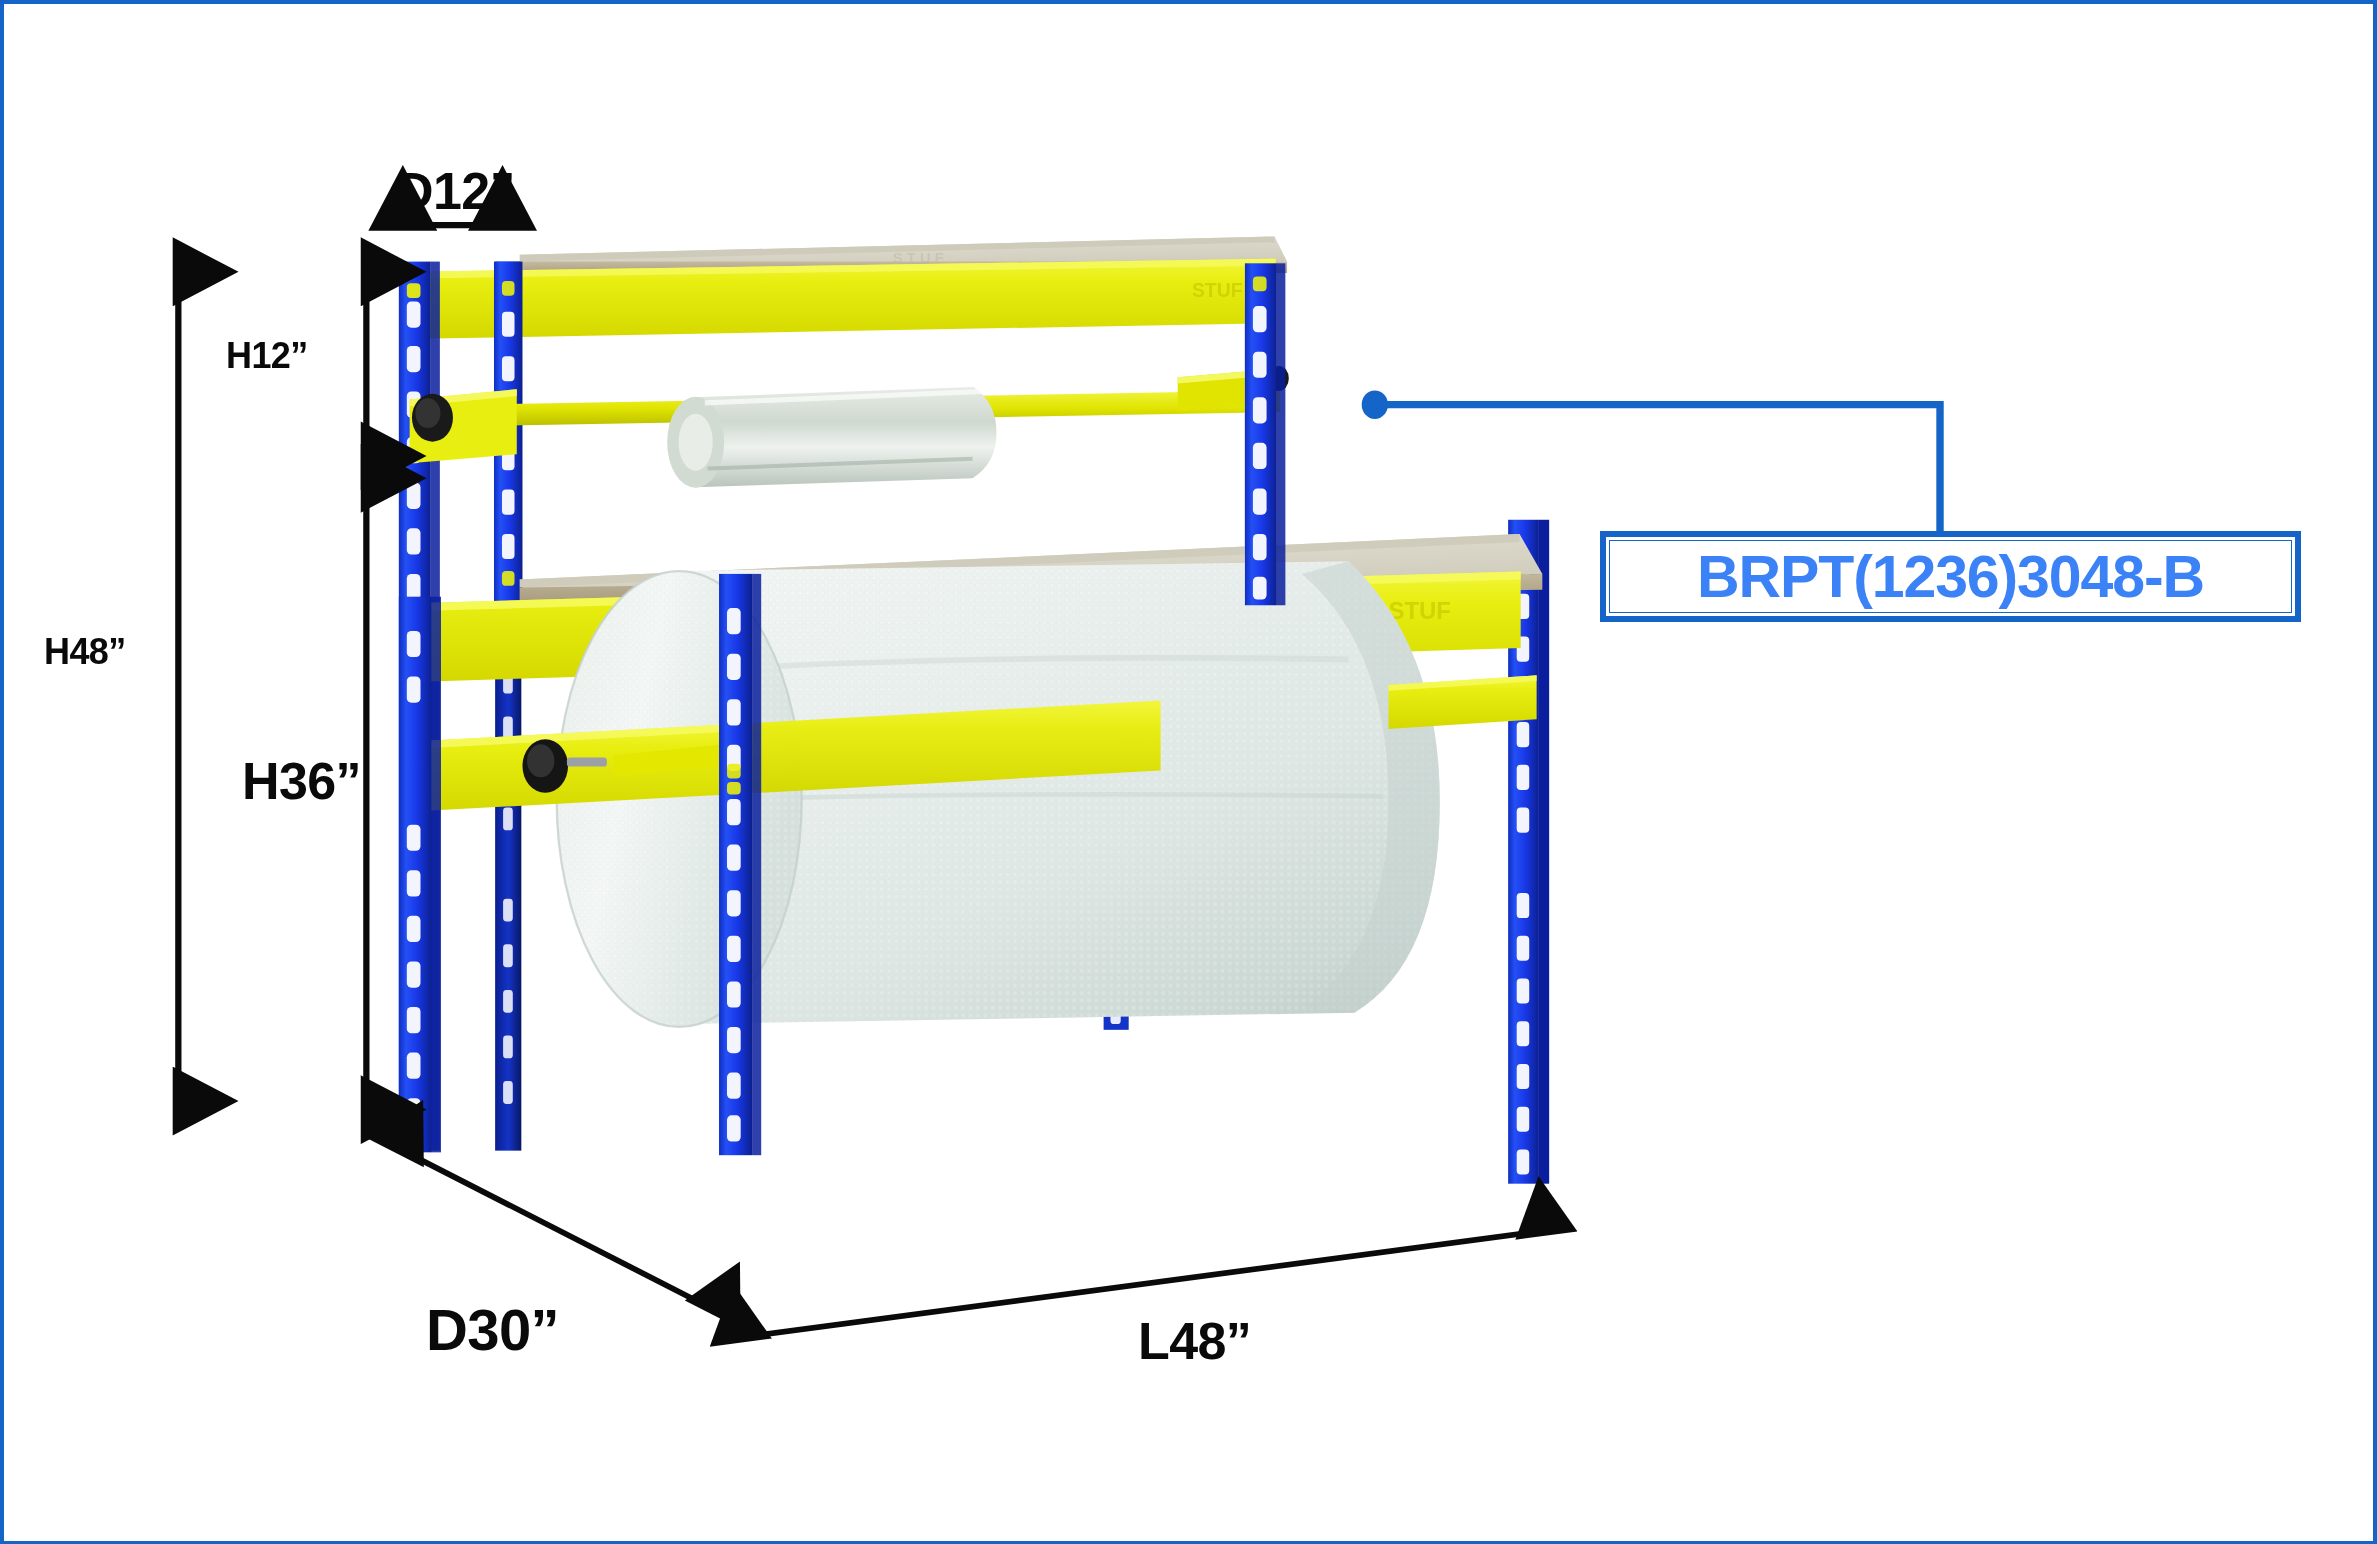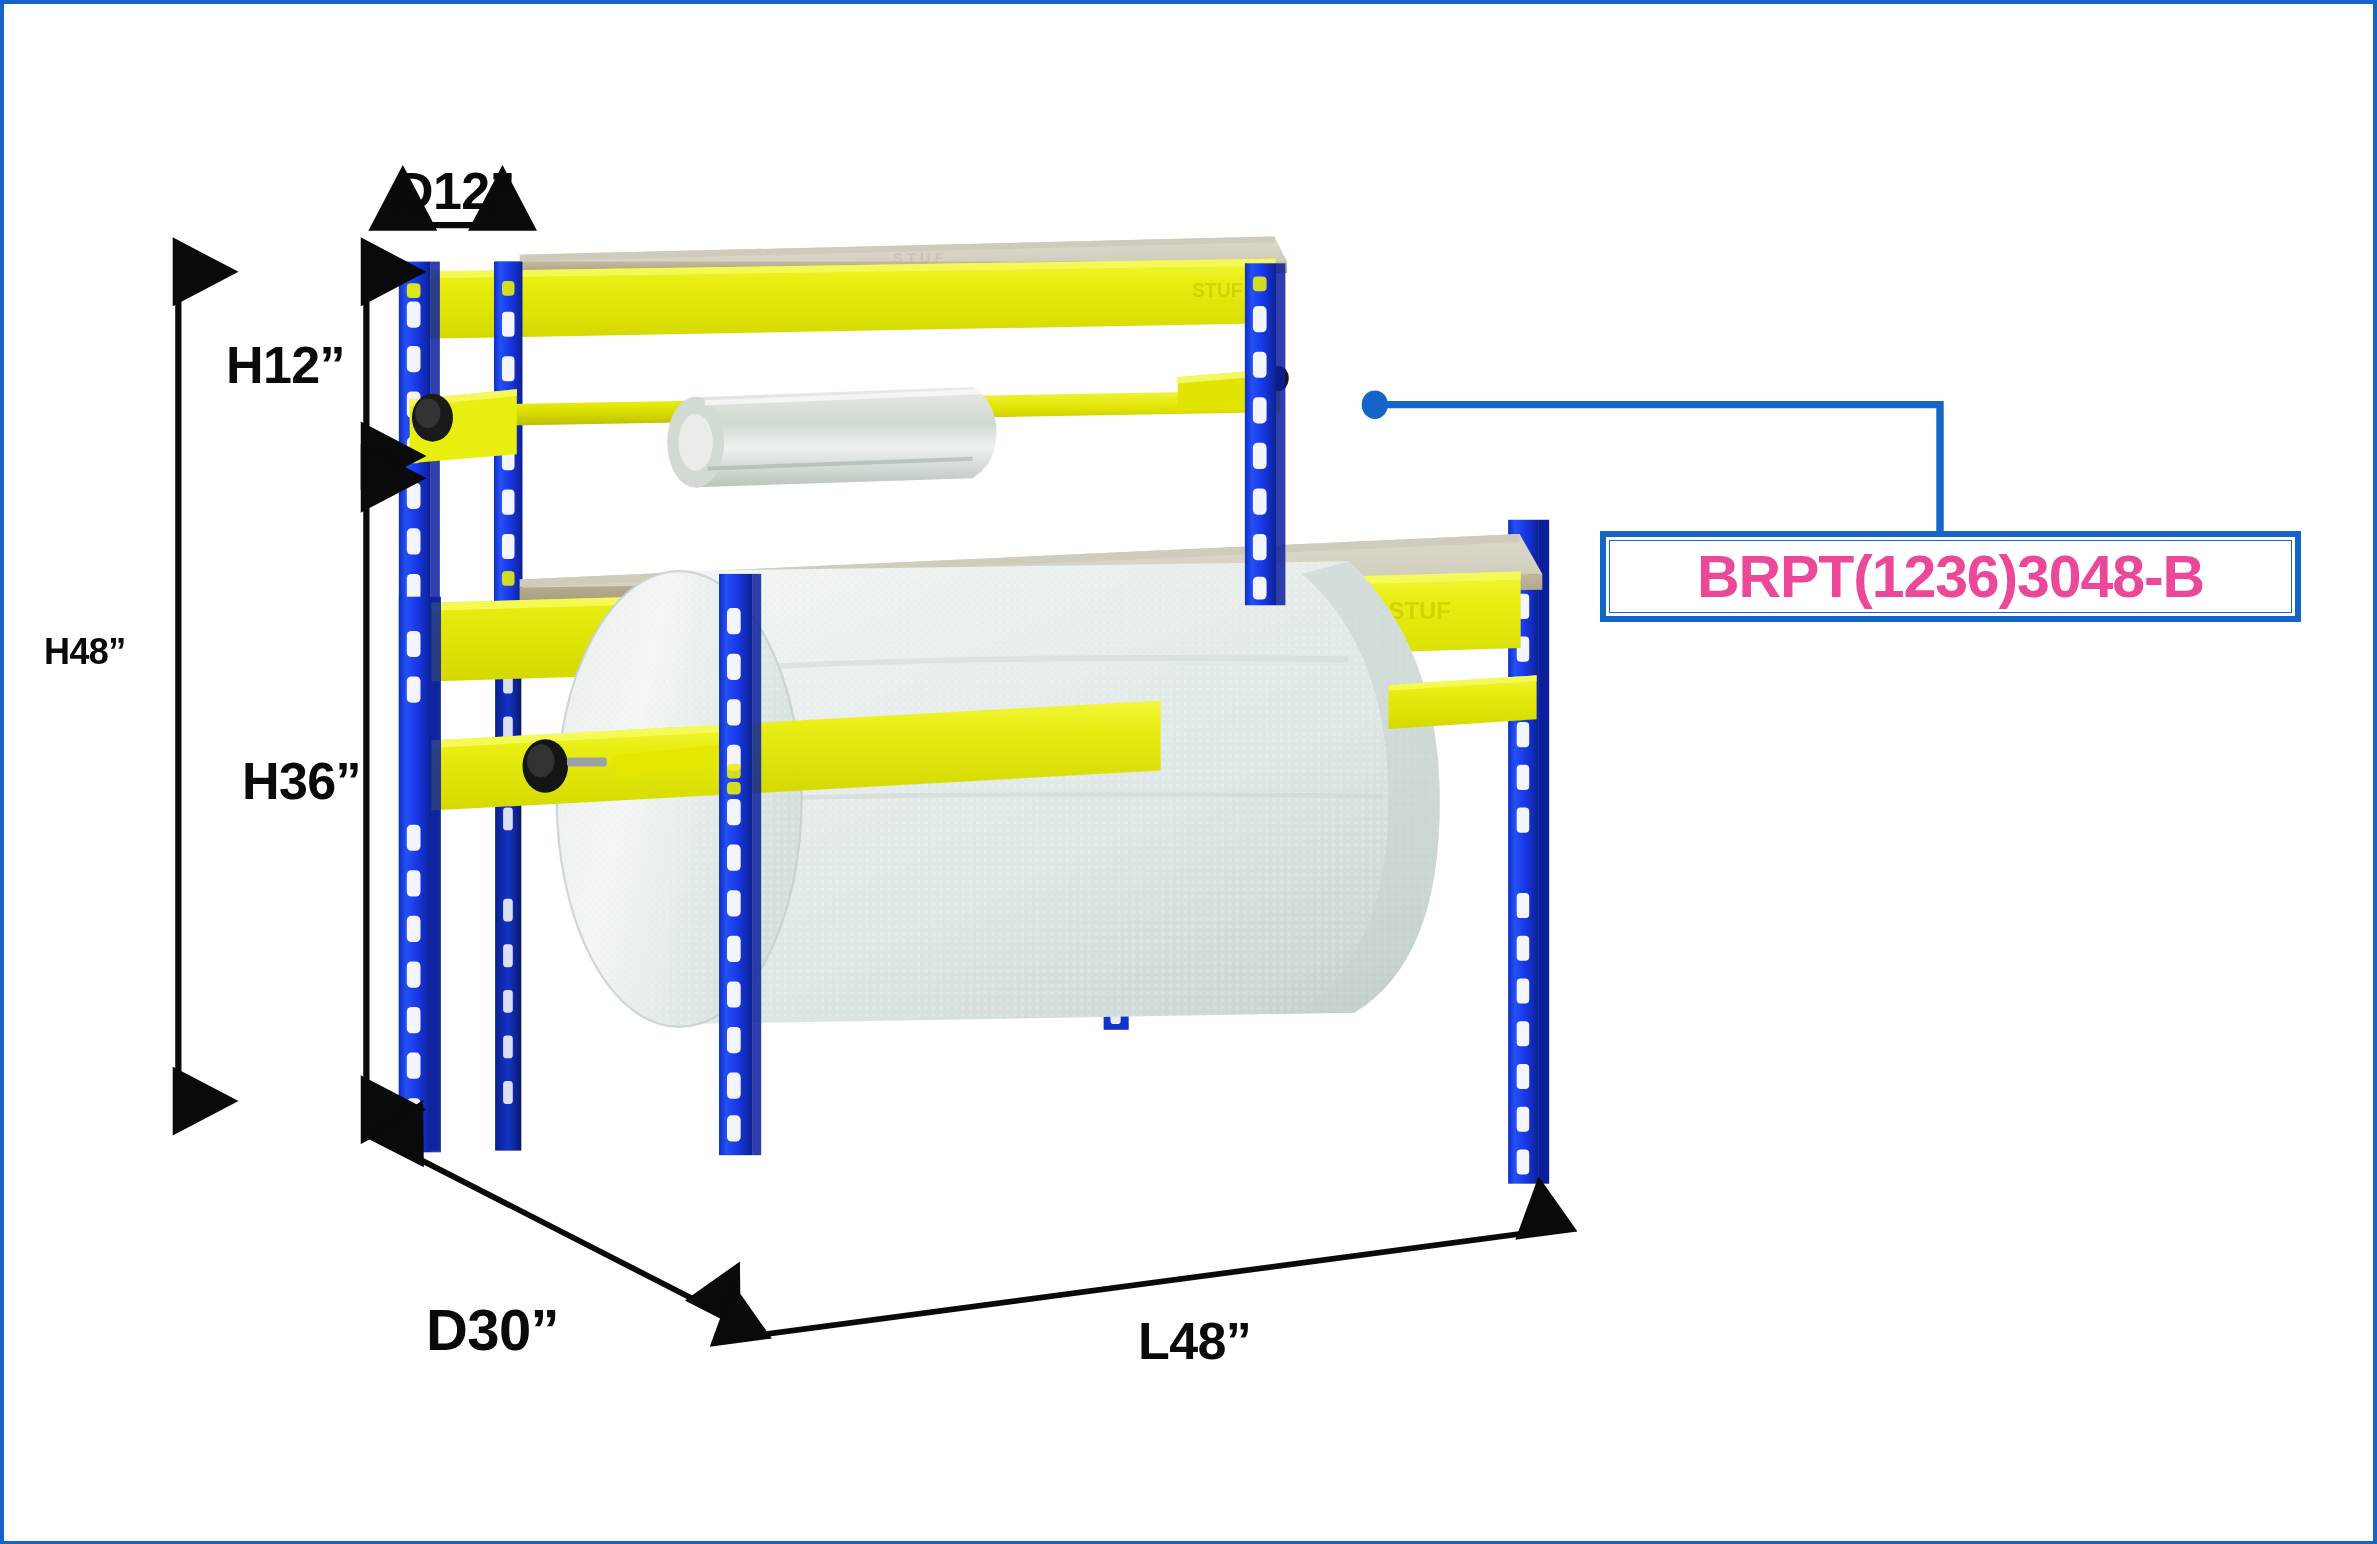--- a/index.html
+++ b/index.html
@@ -54,21 +54,21 @@
     inset: 3.4px;
     border: 1.7px solid #1565C8;
     box-sizing: border-box;
     pointer-events: none;
   }
   #callout-text {
     position: relative;
     font-family: "Liberation Sans", sans-serif;
     font-weight: 700;
     font-size: 59px;
-    color: #ec4899;
+    color: #3b82f6;
     letter-spacing: -1.1px;
     z-index: 2;
   }
 </style>
 </head>
 <body>
 
 <div id="page">
   <div id="stage">
 
@@ -420,21 +420,21 @@
       </g>
 
       <g>
         <ellipse cx="2406" cy="703" rx="23" ry="25" fill="#1565C8"></ellipse>
         <path d="M2406 703 L3398 703 L3398 935" stroke="#1565C8" stroke-width="13" fill="none" stroke-linecap="square"></path>
       </g>
     </svg>
 
     <div class="dimlabel" style="left:40px; top:627px; font-size:36px;">H48”</div>
 
-    <div class="dimlabel" style="left:222px; top:331px; font-size:52px;">H12”</div>
+    <div class="dimlabel" style="left:222px; top:331px; font-size:36px;">H12”</div>
 
     <div class="dimlabel" style="left:222px; top:747px; font-size:52px;margin-left:16px;">H36”</div>
 
     <div class="dimlabel" style="left:392px; top:157px; font-size:52px;">D12”</div>
 
     <div class="dimlabel" style="left:422px; top:1292px; font-size:58px;">D30”</div>
 
     <div class="dimlabel" style="left:1134px; top:1262px; font-size:52px;margin-top:45px;">L48”</div>
 
     <div id="callout-box">

